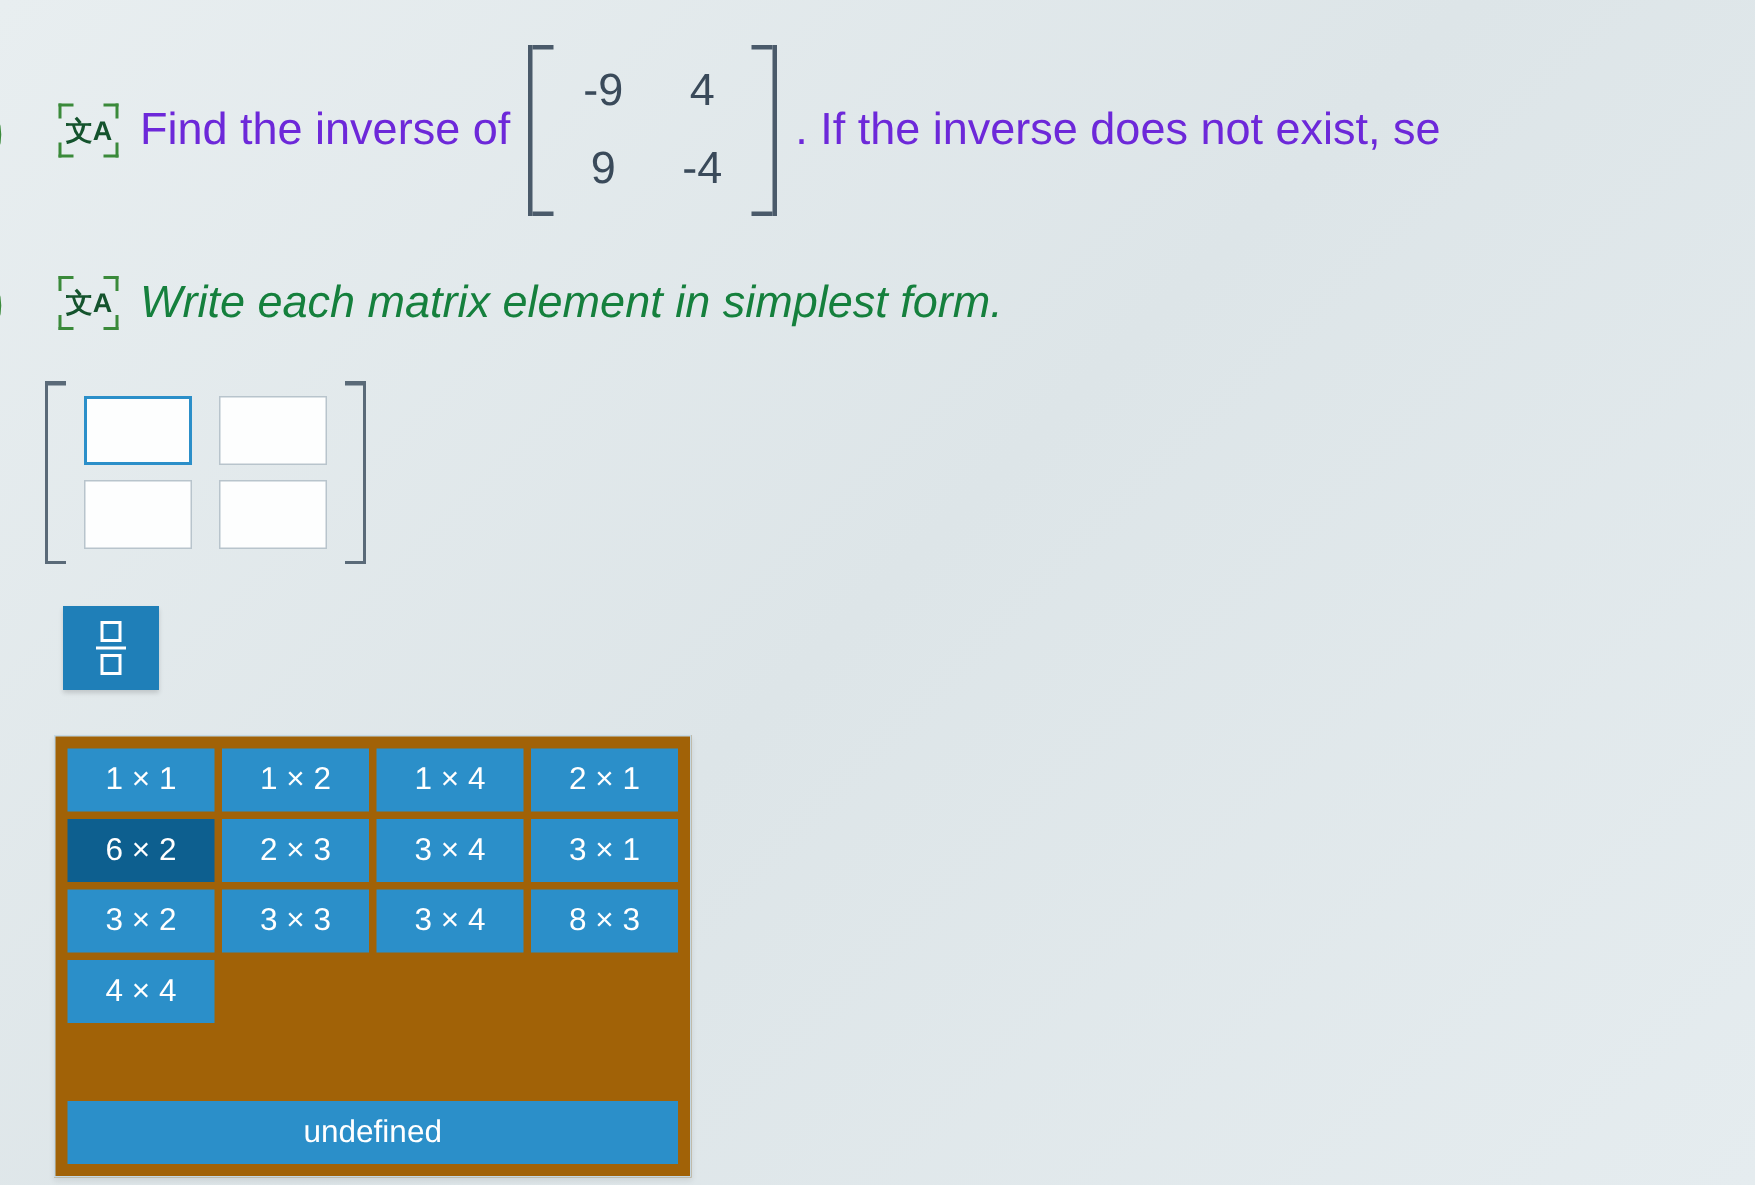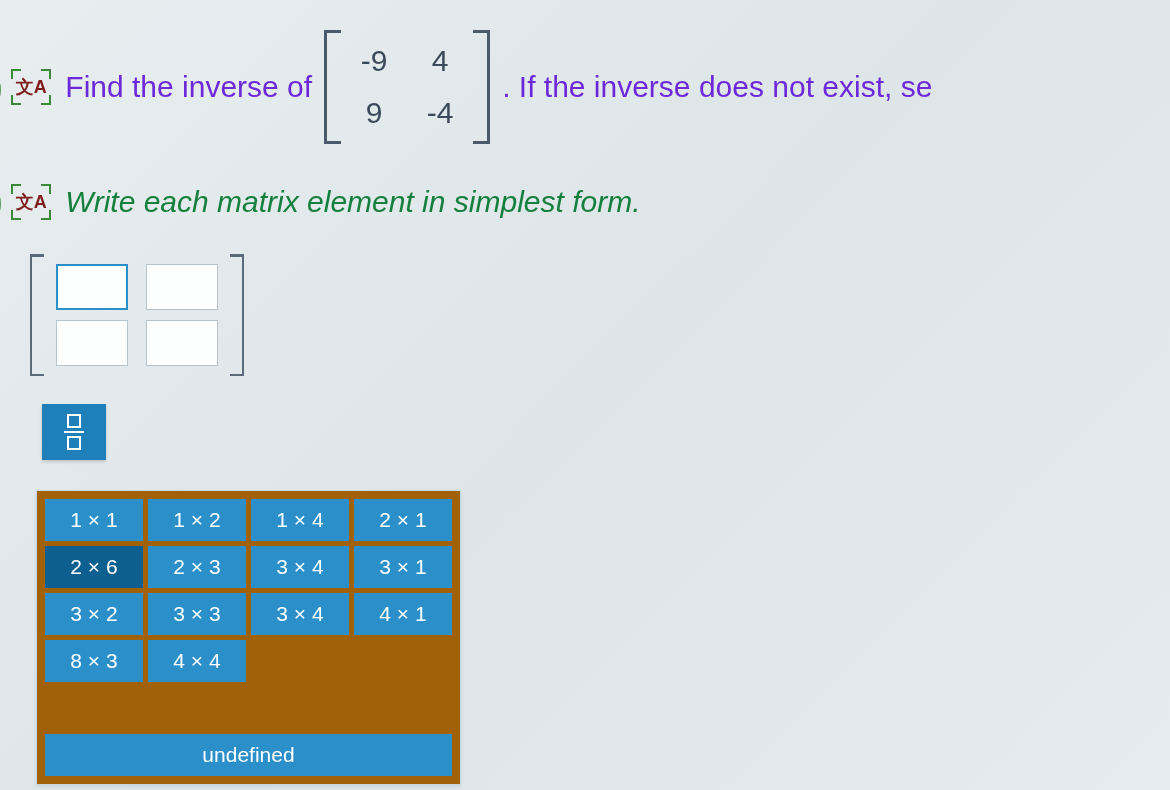--- a/index.html
+++ b/index.html
@@ -26,25 +26,26 @@
       color: #3a8a3a;
       font-weight: 300;
       margin-right: 8px;
     }
     .translate-icon {
       display: inline-flex;
       align-items: center;
       justify-content: center;
       width: 40px;
       height: 36px;
-      color: #7f1d1d;
+      color: #14532d;
       font-size: 22px;
       font-weight: bold;
       margin-right: 14px;
       position: relative;
+      margin-left: 28px;
     }
     .translate-icon .corner {
       position: absolute;
       width: 10px;
       height: 10px;
       border: 2px solid #3a8a3a;
     }
     .translate-icon .tl { top: 0; left: 0; border-right: none; border-bottom: none; }
     .translate-icon .tr { top: 0; right: 0; border-left: none; border-bottom: none; }
     .translate-icon .bl { bottom: 0; left: 0; border-right: none; border-top: none; }
@@ -280,27 +281,26 @@
     </div>
   </div>
 
   
   <div class="size-panel">
     <div class="size-grid">
       <button class="size-btn">1 × 1</button>
       <button class="size-btn">1 × 2</button>
       <button class="size-btn">1 × 4</button>
       <button class="size-btn">2 × 1</button>
-      <button class="size-btn active">2 × 6</button>
+      <button class="size-btn active">6 × 2</button>
       <button class="size-btn">2 × 3</button>
       <button class="size-btn">3 × 4</button>
       <button class="size-btn">3 × 1</button>
       <button class="size-btn">3 × 2</button>
       <button class="size-btn">3 × 3</button>
       <button class="size-btn">3 × 4</button>
-      <button class="size-btn">4 × 1</button>
       <button class="size-btn">8 × 3</button>
       <button class="size-btn">4 × 4</button>
     </div>
     <button class="undefined-btn">undefined</button>
   </div>
 
 </div>
 
 </body></html>

